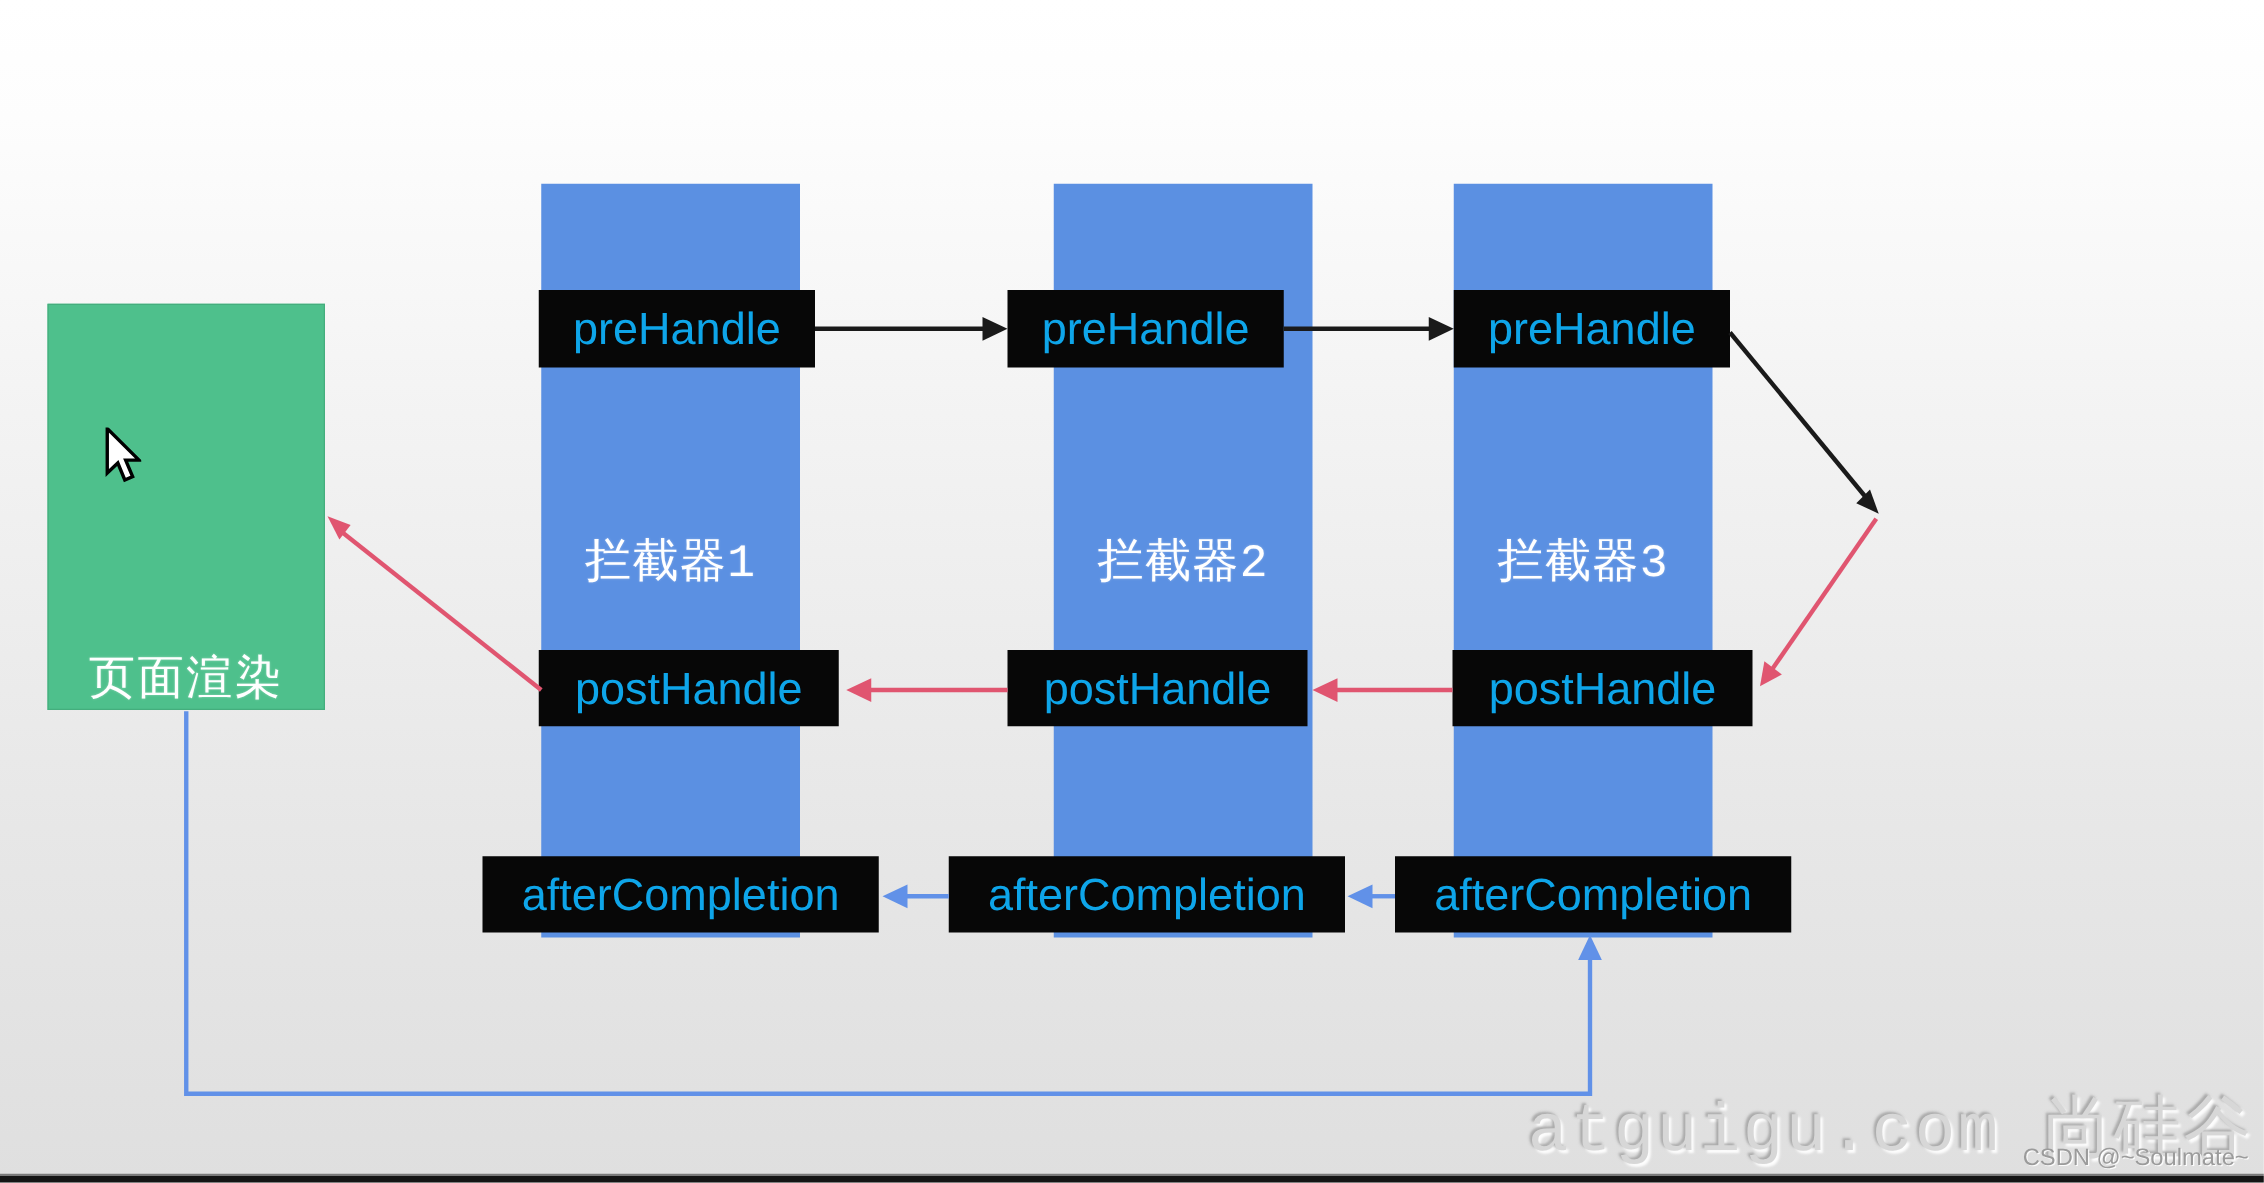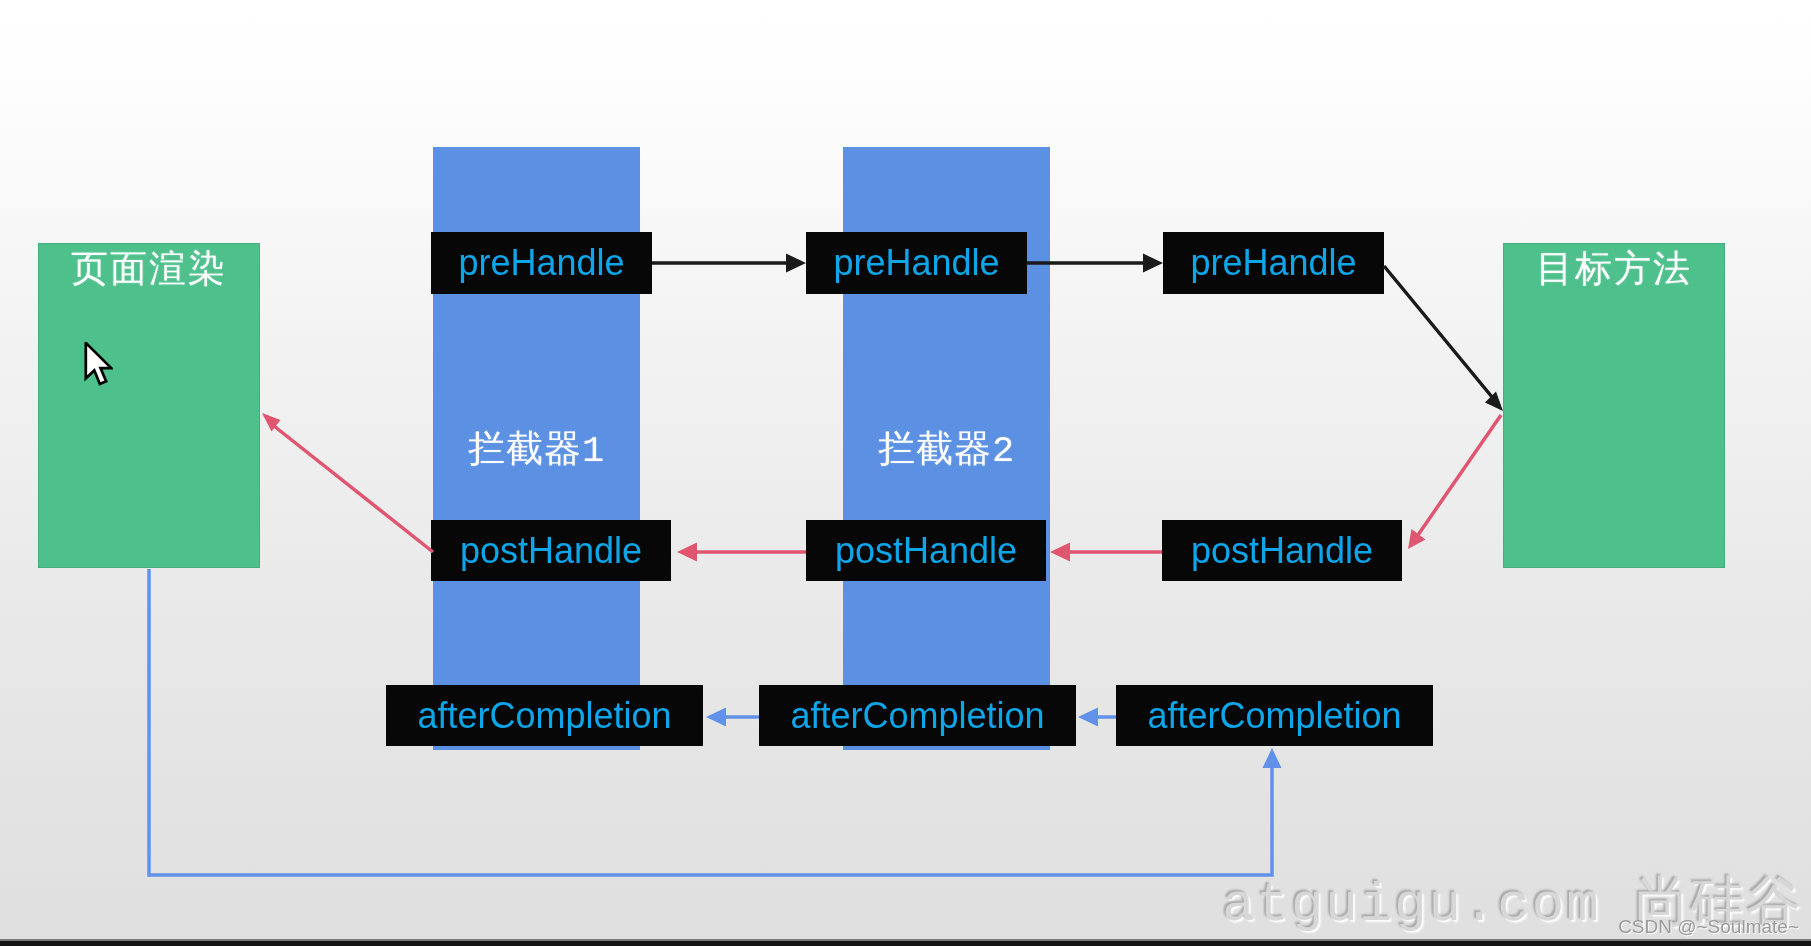--- a/index.html
+++ b/index.html
@@ -19,21 +19,21 @@
     text-shadow:0 0 2px rgba(255,255,255,.35);
   }
   .bbox{
     position:absolute;background:#070707;color:#0ea5e9;
     display:flex;align-items:center;justify-content:center;
     font-size:36px;white-space:nowrap;text-align:right;
   }
   .gnode{
     position:absolute;top:243px;width:222px;height:325px;
     background:#4ec08c;border:1px solid #44ae7d;box-sizing:border-box;
-    display:flex;align-items:flex-start;justify-content:center;
+    display:flex;align-items:flex-end;justify-content:center;
     color:#ffffff;font-size:37px;letter-spacing:2px;
     text-shadow:0 0 2px rgba(255,255,255,.4);
   }
   #arrow-layer{position:absolute;left:0;top:0;width:1811px;height:946px;pointer-events:none;}
   #watermark-brand{
     position:absolute;right:8px;top:866px;
     font-size:54px;letter-spacing:2px;color:#d7d7d7;
     text-shadow:-2px -2px 2px rgba(125,125,125,.55), 2px 2px 2px rgba(255,255,255,.95);
     white-space:nowrap;
     font-family:Liberation Mono, monospace;
@@ -51,29 +51,29 @@
   #cursor{position:absolute;left:84px;top:342px;}
 </style>
 </head>
 <body>
 
 <div id="stage">
 
   <div class="gnode" style="left:38px;">
     <span>页面渲染</span>
   </div>
-  <div class="gnode" style="left:1503px;">
-    <span>目标方法</span>
-  </div>
 
   <div class="col" style="left:433px;">
     <span class="col-label">拦截器1</span>
   </div>
   <div class="col" style="left:806px;margin-left:37px;">
     <span class="col-label">拦截器2</span>
+  </div>
+  <div class="col" style="left:1163px;">
+    <span class="col-label">拦截器3</span>
   </div>
 
   <div class="bbox" style="left:431px;top:232px;width:221px;height:62px;">preHandle</div>
   <div class="bbox" style="left:806px;top:232px;width:221px;height:62px;">preHandle</div>
   <div class="bbox" style="left:1163px;top:232px;width:221px;height:62px;">preHandle</div>
 
   <div class="bbox" style="left:431px;top:520px;width:240px;height:61px;">postHandle</div>
   <div class="bbox" style="left:806px;top:520px;width:240px;height:61px;">postHandle</div>
   <div class="bbox" style="left:1162px;top:520px;width:240px;height:61px;">postHandle</div>
 

